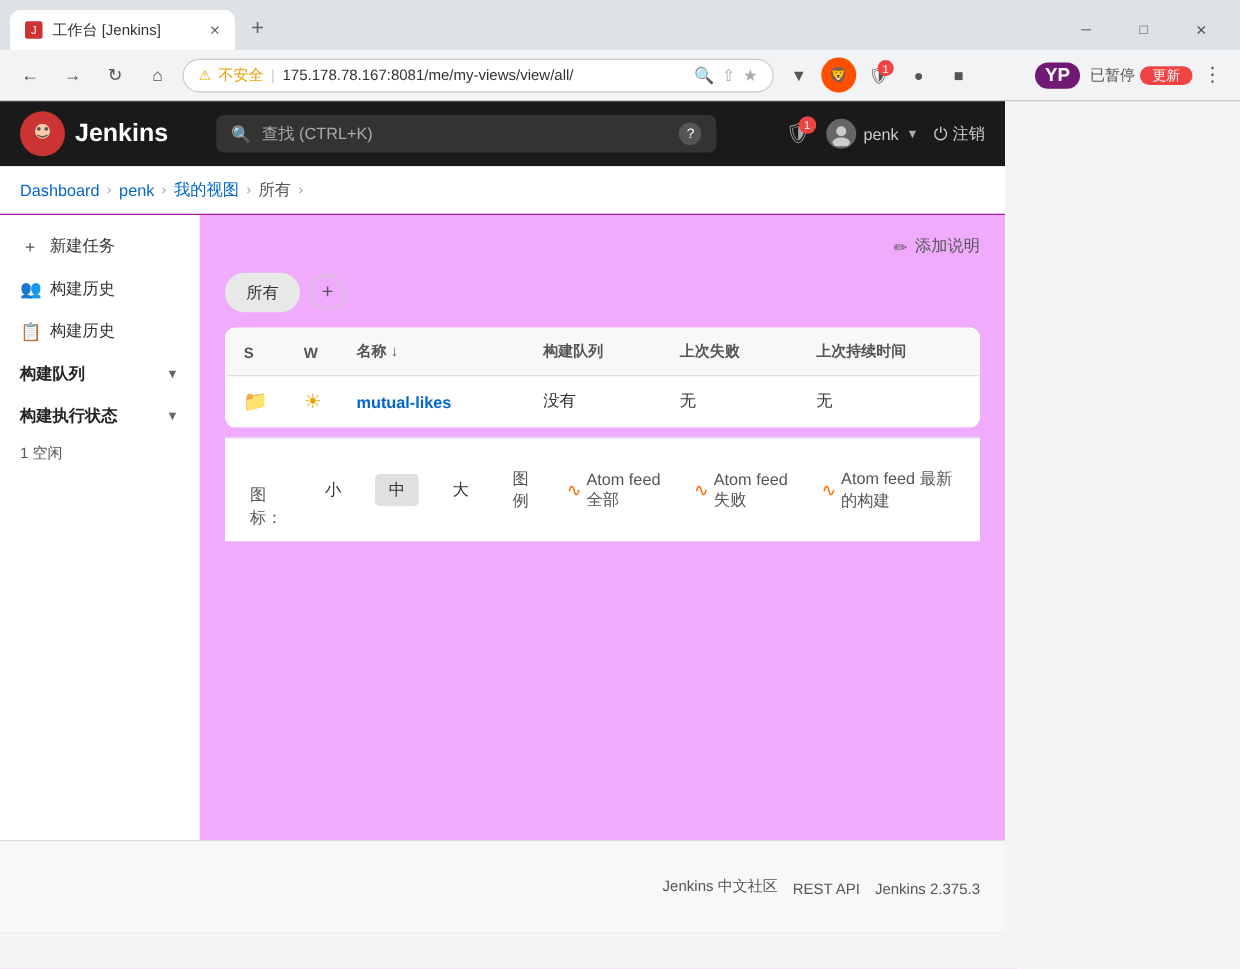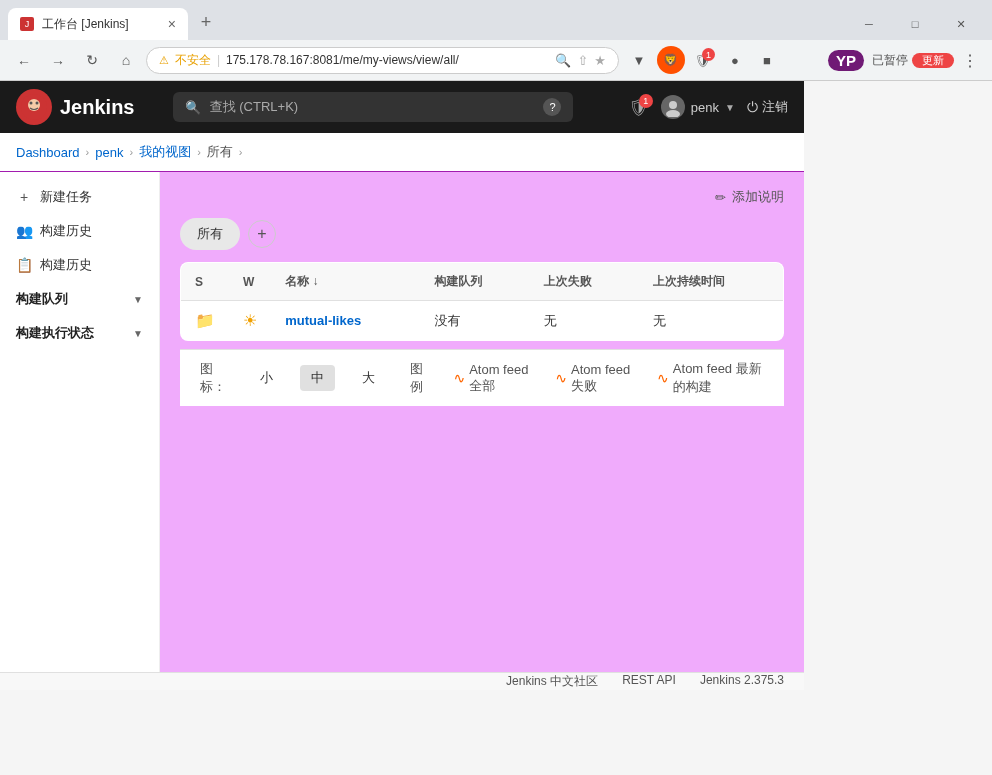--- a/index.html
+++ b/index.html
@@ -73,29 +73,29 @@
     .jobs-table td { padding: 10px 14px; font-size: 13px; color: #333; border-bottom: 1px solid #f0f0f0; }
     .jobs-table tr:last-child td { border-bottom: none; }
     .jobs-table th.col-s, .jobs-table td.col-s { width: 40px; }
     .jobs-table th.col-w, .jobs-table td.col-w { width: 40px; }
     .job-link { color: #0066cc; text-decoration: none; cursor: pointer; font-weight: bold; }
     .icon-folder { color: #888; font-size: 16px; }
     .icon-weather { color: #f0a000; font-size: 16px; }
 
     
     .footer-bar { display: flex; align-items: center; gap: 16px; padding: 10px 20px; border-top: 1px solid #e0e0e0; background: white; margin-top: 8px; }
-    .icon-size-label { font-size: 13px; color: #555; margin-right: 4px; }
+    .icon-size-label { font-size: 13px; color: #555; margin-right: 4px; margin-top: 26px; }
     .icon-size-btn { padding: 3px 10px; border-radius: 4px; font-size: 13px; cursor: pointer; color: #333; border: 1px solid transparent; }
     .icon-size-btn.active { background: #e0e0e0; }
     .legend-label { font-size: 13px; color: #555; margin-left: 8px; }
     .feed-link { display: flex; align-items: center; gap: 4px; font-size: 13px; color: #555; cursor: pointer; margin-left: 8px; }
     .feed-icon { color: #f60; font-size: 14px; }
 
     
-    .page-footer { display: flex; align-items: flex-start; justify-content: flex-end; gap: 24px; padding: 0 20px; border-top: 1px solid #e0e0e0; background: #f8f8f8; color: #555; font-size: 12px; }
+    .page-footer { display: flex; align-items: flex-end; justify-content: flex-end; gap: 12px; padding: 28px 20px; border-top: 1px solid #e0e0e0; background: #f8f8f8; color: #555; font-size: 12px; }
     .page-footer a { color: #555; text-decoration: none; cursor: pointer; }
 
     
     .yp-badge { background: #701a75; color: white; border-radius: 12px; padding: 2px 8px; font-size: 15px; font-weight: bold; margin-right: 4px; margin-left: 43px; }
   </style>
 </head>
 <body>
 
 <div style="width:992px; overflow:hidden;">
 
@@ -220,20 +220,21 @@
           <span>构建历史</span>
         </div>
         <div class="sidebar-section">
           <span class="sidebar-section-text">构建队列</span>
           <span class="sidebar-section-arrow">▼</span>
         </div>
         <div class="sidebar-section">
           <span class="sidebar-section-text">构建执行状态</span>
           <span class="sidebar-section-arrow">▼</span>
         </div>
+        <div class="sidebar-executor">1 空闲</div>
       </div>
 
       <div class="content">
 
         <div class="content-header">
           <div></div>
           <div class="add-description">
             <span>✏</span>
             <span>添加说明</span>
           </div>

